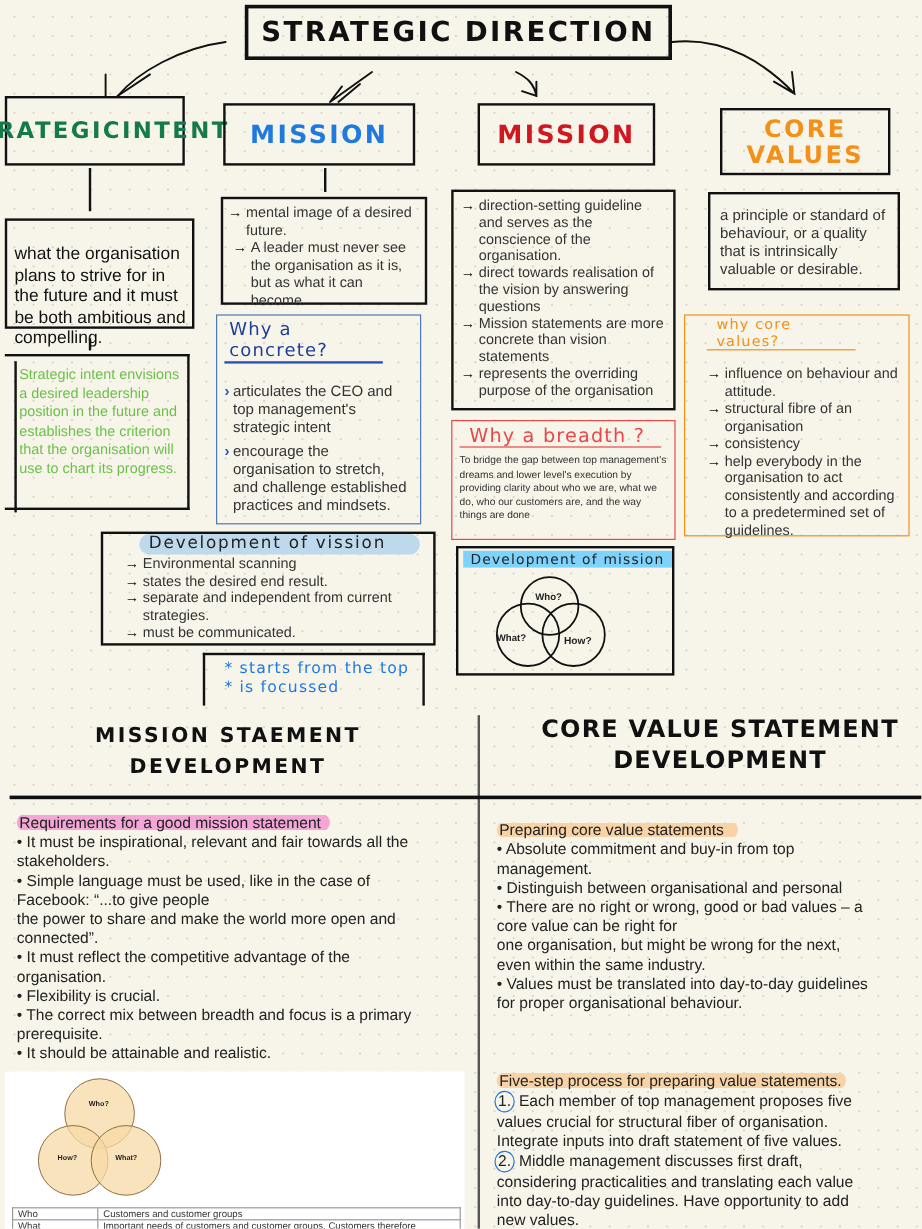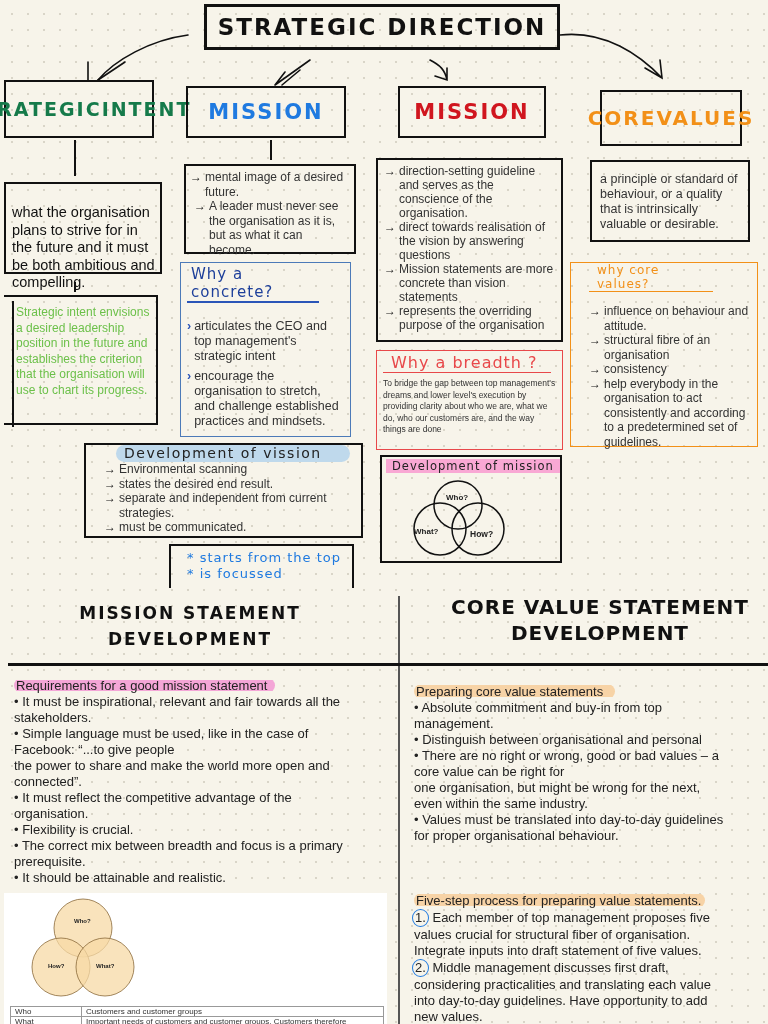--- a/index.html
+++ b/index.html
@@ -15,21 +15,21 @@
   .hand{font-family:"DejaVu Sans",sans-serif;letter-spacing:2px;}
   .title-main{left:204px;top:4px;width:356px;height:46px;border-width:3.5px;
     font-size:23px;display:flex;align-items:center;justify-content:center;font-weight:bold;color:#111;}
   .cat{display:flex;align-items:center;justify-content:center;text-align:center;font-weight:bold;}
   .txt{font-size:12px;line-height:14.5px;color:#333;}
   .arrow-item{display:flex;gap:3px;}
   .arrow-item .ar{flex:0 0 auto;font-weight:bold;color:#111;}
   .hl-pink{background:linear-gradient(transparent 10%,#f4a6d7 10%,#f4a6d7 90%,transparent 90%);border-radius:8px;padding:0 8px 0 2px;}
   .hl-orange{background:linear-gradient(transparent 10%,#f7d3a6 10%,#f7d3a6 90%,transparent 90%);border-radius:8px;padding:0 12px 0 2px;}
   .hl-blue{background:#bfd9ec;border-radius:10px;}
-  .hl-red{background:#f9a8d4;}
+  .hl-red{background:#7dd3fc;}
   .section-text{font-size:13px;line-height:16px;color:#222;}
   svg{position:absolute;overflow:visible;}
   table.venn-tbl{border-collapse:collapse;font-size:8px;width:100%;}
   table.venn-tbl td{border:1px solid #999;padding:0 4px;height:9px;color:#333;white-space:nowrap;overflow:hidden;}
 </style>
 </head>
 <body>
 
 <svg width="768" height="160" style="left:0;top:0;">
   <g fill="none" stroke="#111" stroke-width="1.6" stroke-linecap="round">
@@ -46,21 +46,21 @@
 <div class="box cat hand" style="left:4px;top:80px;width:150px;height:58px;flex-direction:row;color:#157a4a;font-size:19px;line-height:22px;">
   <span>STRATEGIC</span>
   <span>INTENT</span>
 </div>
 <div class="box cat hand" style="left:186px;top:86px;width:160px;height:52px;color:#1f7ae0;font-size:21px;">
   <span>MISSION</span>
 </div>
 <div class="box cat hand" style="left:398px;top:86px;width:148px;height:52px;color:#d0161f;font-size:21px;">
   <span>MISSION</span>
 </div>
-<div class="box cat hand" style="left:600px;top:90px;width:142px;height:56px;flex-direction:row;color:#f29018;font-size:20px;line-height:22px;">
+<div class="box cat hand" style="left:600px;top:90px;width:142px;height:56px;flex-direction:column;color:#f29018;font-size:20px;line-height:22px;">
   <span>CORE</span>
   <span>VALUES</span>
 </div>
 
 <div class="abs" style="left:74px;top:140px;width:1.5px;height:36px;background:#111;"></div>
 <div class="abs" style="left:270px;top:140px;width:1.5px;height:20px;background:#111;"></div>
 
 <div class="box" style="left:4px;top:182px;width:158px;height:92px;border-width:2px;padding:20px 0 0 6px;font-size:14.5px;line-height:17.5px;color:#111;">
   <span>what the organisation plans to strive for in the future and it must be both ambitious and compelling.</span>
 </div>

